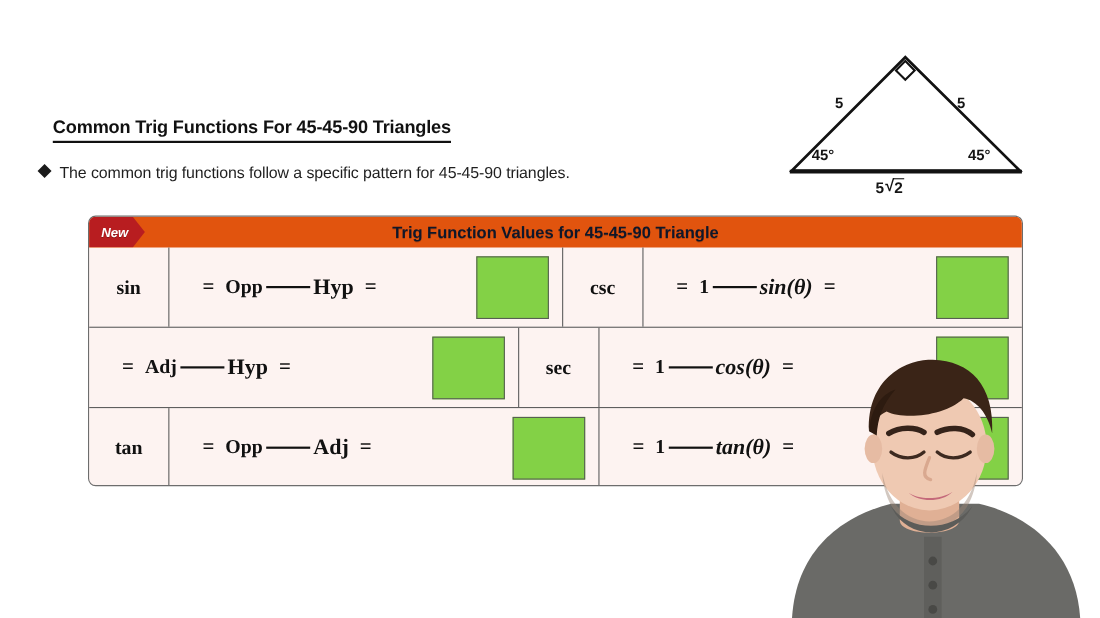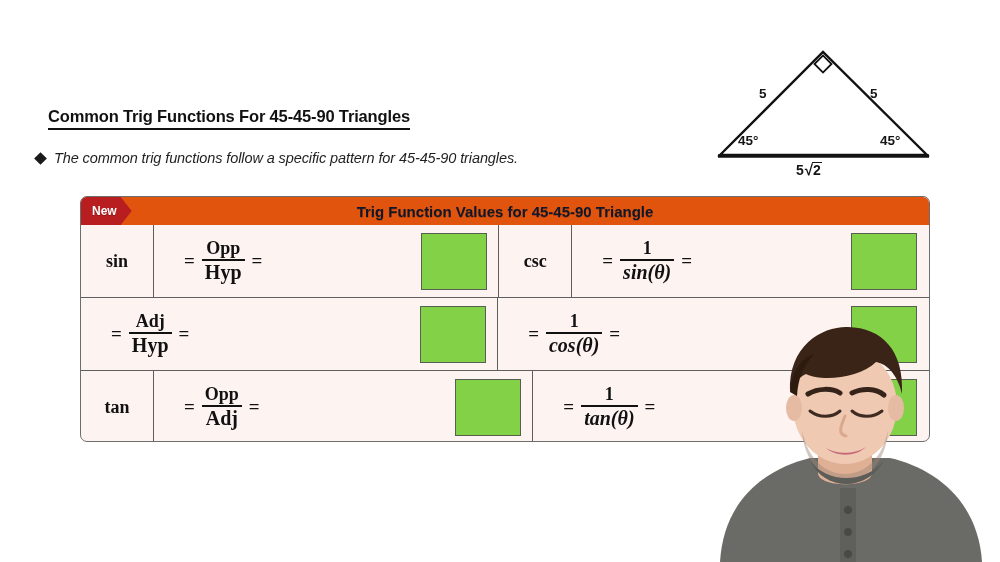--- a/index.html
+++ b/index.html
@@ -27,24 +27,22 @@
     padding-bottom: 2px;
     white-space: nowrap;
     margin-left: 12px;
   }
 
   
   #bullet-row {
     position: absolute;
     left: 36px; top: 150px;
     display: flex;
-    align-items: center;
     gap: 9px;
     white-space: nowrap;
-    font-style: italic;
   }
   #bullet-row .diamond-icon {
     width: 9px; height: 9px;
     background: #1a1a1a;
     transform: rotate(45deg);
     flex: none;
     margin-top: 1px;
   }
   #bullet-row .bullet-text {
     font-size: 14.5px;
@@ -116,20 +114,21 @@
   }
   #new-badge {
     position: absolute;
     left: 0px; top: 0px;
     height: 28px;
     padding: 0 15px 0 11px;
     background: #b81d20;
     display: flex;
     align-items: center;
     clip-path: polygon(0 0, calc(100% - 11px) 0, 100% 50%, calc(100% - 11px) 100%, 0 100%);
+    font-style: italic;
   }
   #new-badge-label {
     font-size: 12px;
     font-weight: bold;
     color: #ffffff;
     text-shadow: 0 1px 0 rgba(0,0,0,0.25);
   }
 
   #table-body {
     display: flex;
@@ -176,21 +175,21 @@
   .equation {
     display: flex;
     align-items: center;
     gap: 7px;
     font-family: "Liberation Serif", serif;
     color: #111111;
   }
   .eq-sign { font-size: 19px; font-weight: bold; }
   .fraction {
     display: inline-flex;
-    flex-direction: column;
+    flex-direction: row;
     align-items: center;
     line-height: 1.04;
   }
   .fraction .num {
     font-size: 18px; font-weight: bold;
     padding: 0 3px 1px 3px;
   }
   .fraction .bar {
     width: 100%;
     min-width: 40px;
@@ -301,20 +300,23 @@
               <span class="num">Adj</span>
               <span class="bar"></span>
               <span class="den">Hyp</span>
             </span>
             <span class="eq-sign">=</span>
           </span>
         </div>
         <div class="cell cell-answer">
           <div class="answer-box"></div>
         </div>
+        <div class="cell cell-fn">
+          <span class="fn-name">sec</span>
+        </div>
         <div class="cell cell-formula">
           <span class="equation">
             <span class="eq-sign">=</span>
             <span class="fraction italic one">
               <span class="num">1</span>
               <span class="bar"></span>
               <span class="den">cos(θ)</span>
             </span>
             <span class="eq-sign">=</span>
           </span>

